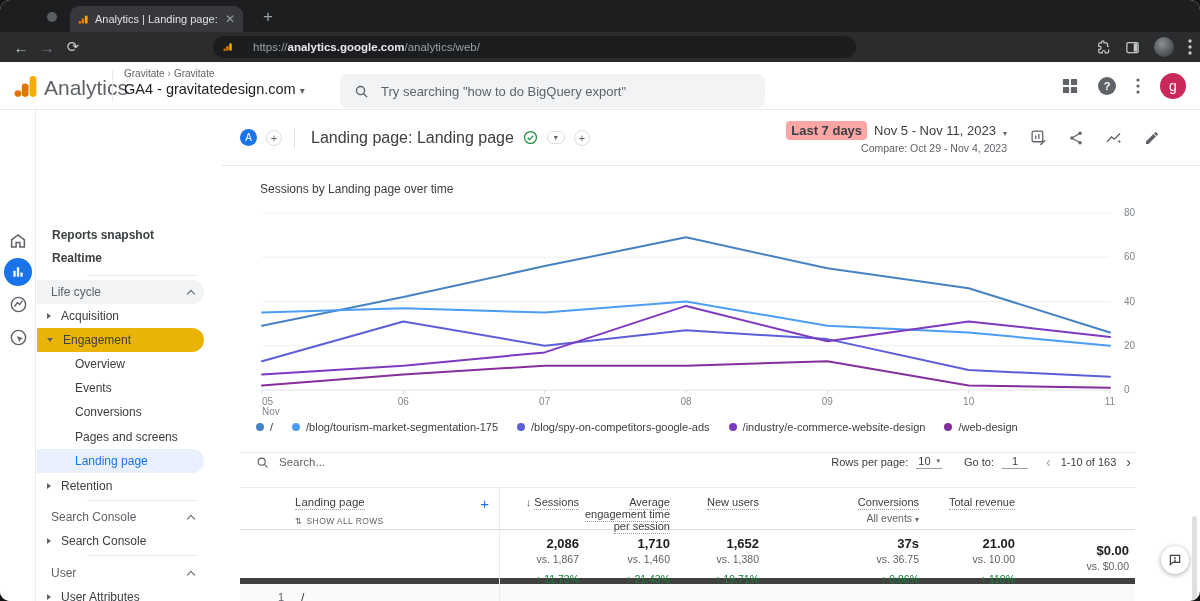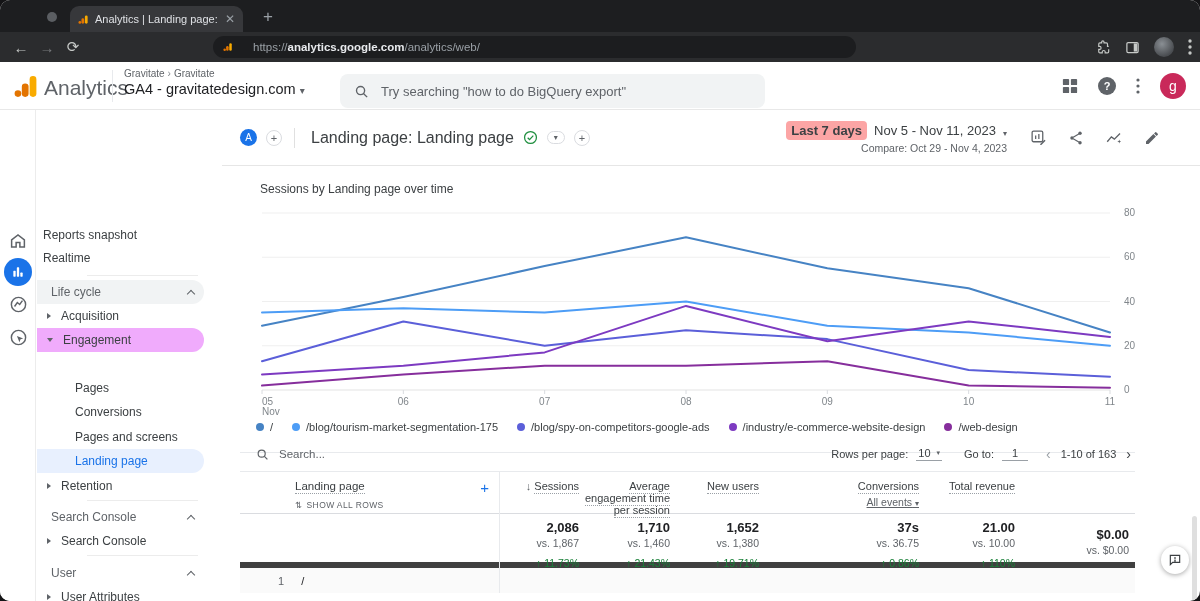--- a/index.html
+++ b/index.html
@@ -36,26 +36,26 @@
   .ga-hdr-right { position:absolute; right:14px; top:0; height:48px; display:flex; align-items:center; gap:20px; }
   .help-circ { width:18px; height:18px; border-radius:50%; background:#5f6368; color:#fff; font-size:11px; font-weight:bold; text-align:center; line-height:18px; }
   .ga-avatar { width:26px; height:26px; border-radius:50%; color:#fff; font-size:14px; text-align:center; line-height:26px; }
 
   
   .rail { position:absolute; left:0; top:110px; width:36px; height:491px; background:#fff; border-right:1px solid #ececec; }
   .rail-ic { position:absolute; left:0; width:36px; display:flex; justify-content:center; }
   .rail-active { position:absolute; left:4px; width:28px; height:28px; border-radius:50%; background:#1a73e8; display:flex; align-items:center; justify-content:center; }
   .sidebar { position:absolute; left:37px; top:110px; width:167px; height:491px; background:#fff; }
   .sb-item { position:absolute; left:0; width:167px; height:24px; display:flex; align-items:center; font-size:12px; color:#3c4043; }
-  .sb-link { padding-left:6px; }
+  .sb-link { padding-left:15px;font-weight:bold; }
   .sb-exp { padding-left:10px; gap:6px; }
   .sb-sub { padding-left:38px; }
   .sb-section { padding:0 10px 0 14px; color:#5f6368; justify-content:space-between; }
   .pill-gray { background:#f1f3f4; border-radius:0 14px 14px 0; }
-  .pill-dark { background:#f0abfc; border-radius:0 14px 14px 0;text-align:center; }
+  .pill-dark { background:#eab308; border-radius:0 14px 14px 0;text-align:center; }
   .pill-blue { background:#e8f0fe; border-radius:0 14px 14px 0; color:#1a73e8; }
   .tri-r { width:0; height:0; border-left:4px solid #5f6368; border-top:3.5px solid transparent; border-bottom:3.5px solid transparent; margin-right:4px; }
   .tri-d { width:0; height:0; border-top:4px solid #5f6368; border-left:3.5px solid transparent; border-right:3.5px solid transparent; margin-right:4px; }
   .chev-up { width:6px; height:6px; border:solid #5f6368; border-width:0 1.4px 1.4px 0; transform:rotate(-135deg); margin-top:4px; }
   .sb-div { position:absolute; left:50px; right:6px; height:1px; background:#ececec; }
 
   
   .report-header { position:absolute; left:222px; top:110px; width:978px; height:56px; border-bottom:1px solid #e6e6e6; display:flex; align-items:center; padding:0 40px 0 18px; gap:9px; }
   .chip-a { width:17px; height:17px; border-radius:50%; background:#1a73e8; color:#fff; font-size:10px; text-align:center; line-height:17px; flex:0 0 auto; }
   .chip-plus { width:16px; height:16px; border-radius:50%; border:1px solid #dadce0; color:#5f6368; font-size:11px; text-align:center; line-height:15px; flex:0 0 auto; }
@@ -75,37 +75,37 @@
   .chart-title { position:absolute; left:260px; top:182px; font-size:12px; color:#3c4043; }
   #chart-svg { position:absolute; left:240px; top:205px; }
   .axis-lbl { fill:#80868b; font-size:10px; font-family:"Liberation Sans","DejaVu Sans",sans-serif; }
   #chart-legend { position:absolute; left:256px; top:421px; display:flex; align-items:center; gap:19px; }
   .lg-item { display:flex; align-items:center; gap:6px; }
   .lg-dot { width:8px; height:8px; border-radius:50%; }
   .lg-lbl { font-size:11px; color:#3c4043; }
 
   
   .tbl { position:absolute; left:240px; top:452px; width:895px; }
-  .tbl-controls { height:20px; border-top:1px solid #e8eaed; border-bottom:1px solid #e8eaed; display:flex; align-items:center; padding:0 4px 16px 16px;gap:6px; }
+  .tbl-controls { height:36px; border-top:1px solid #e8eaed; border-bottom:1px solid #e8eaed; display:flex; align-items:center; padding:0 4px 16px 16px;gap:6px; }
   .tbl-search { display:flex; align-items:center; gap:10px; font-size:11.5px; color:#5f6368; flex:1; }
   .tbl-pager { display:flex; align-items:center; gap:8px; font-size:11px; color:#3c4043; }
   .rpp-val { border-bottom:1px solid #9aa0a6; padding:0 2px 1px 2px; display:flex; gap:6px; align-items:center; }
   .goto-val { border-bottom:1px solid #9aa0a6; width:26px; text-align:center; padding-bottom:1px; margin-right:8px; }
   .pg-prev { color:#9aa0a6; font-size:14px; margin:0 2px; }
   .pg-next { color:#3c4043; font-size:14px; margin-left:2px; }
   .trow { display:grid; grid-template-columns:260px 85px 91px 89px 160px 96px 114px; }
   .col-dim { border-right:1px solid #e8eaed; }
   .hdr-row { height:42px; border-bottom:1px solid #dadce0; }
   .hdr-dim { position:relative; padding:8px 10px 0 55px; font-size:11.5px; color:#3c4043; }
   .add-col { position:absolute; right:10px; top:7px; color:#1a73e8; font-size:15px; }
   .show-all { position:absolute; left:55px; top:28px; font-size:8.5px; letter-spacing:.4px; color:#5f6368; display:flex; gap:4px; align-items:center; }
   .hdr-met { padding:8px 6px 0 0; text-align:right; font-size:11px; color:#3c4043; }
   .dotted { border-bottom:1px dotted #9aa0a6; padding-bottom:1px; }
   .sort-arrow { color:#5f6368; margin-right:3px; }
-  .sub-filter { font-size:10.5px; color:#5f6368; margin-top:4px;text-decoration:underline; }
+  .sub-filter { font-size:10.5px; color:#5f6368; margin-top:4px; }
   .tot-row { height:54px; border-bottom:6px solid #404040; }
   .tot-cell { text-align:right; padding:6px 6px 0 0; }
   .tot-val { font-size:13px; color:#202124; font-weight:bold; }
   .tot-vs { font-size:10.5px; color:#5f6368; margin-top:2px; }
   .tot-delta { font-size:10.5px; color:#188038; margin-top:8px; }
   .tot-rev { padding-top:13px; }
   .data-row { height:25px; background:#fafafa; align-items:center; }
   .row-dim { display:flex; align-items:center; font-size:11px; color:#202124; padding-left:38px; gap:17px; height:25px; }
   .row-idx { color:#5f6368; }
 
@@ -237,22 +237,25 @@
         <span class="chev-up"></span>
       </div>
     <div class="sb-item sb-exp" style="top:194px">
         <span class="tri-r"></span>
         <span>Acquisition</span>
       </div>
     <div class="sb-item sb-exp pill-dark" style="top:218px">
         <span class="tri-d"></span>
         <span>Engagement</span>
       </div>
+    <div class="sb-item sb-sub" style="top:242px">
+        <span>Overview</span>
+      </div>
     <div class="sb-item sb-sub" style="top:266px">
-        <span>Pages</span>
+        <span>Events</span>
       </div>
     <div class="sb-item sb-sub" style="top:290px">
         <span>Conversions</span>
       </div>
     <div class="sb-item sb-sub" style="top:315px">
         <span>Pages and screens</span>
       </div>
     <div class="sb-item sb-sub pill-blue" style="top:339px">
         <span>Landing page</span>
       </div>

